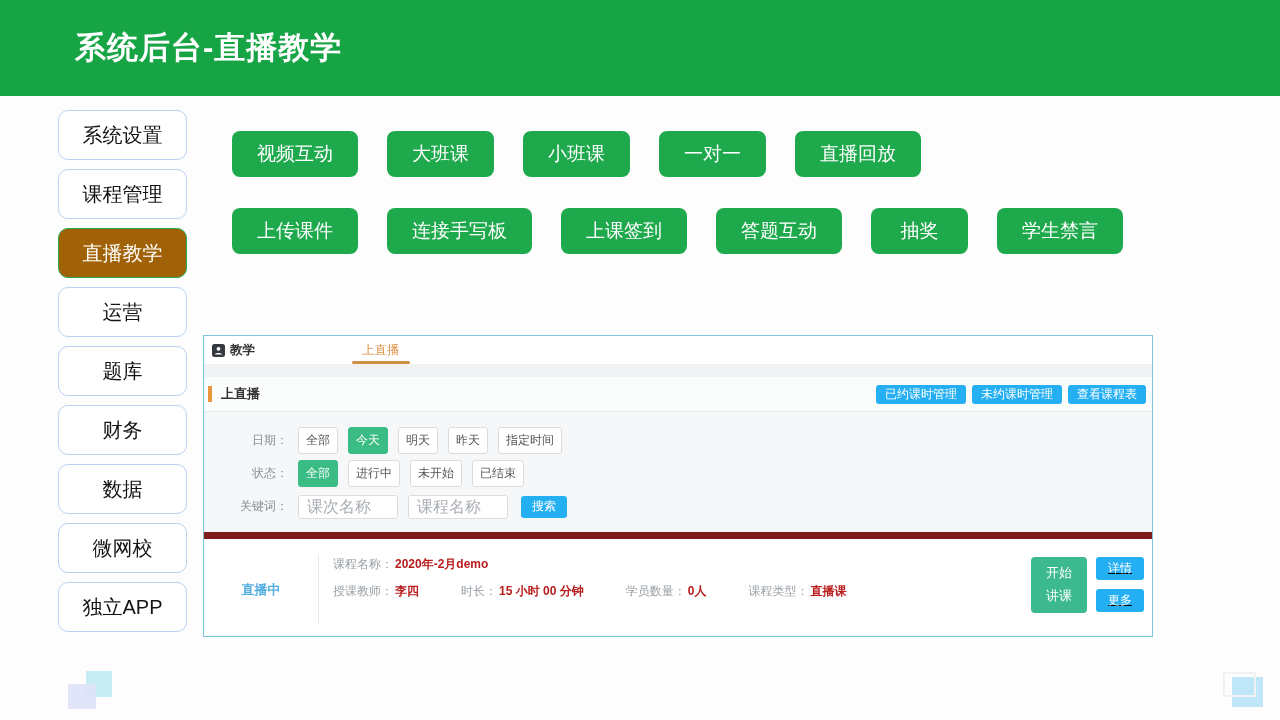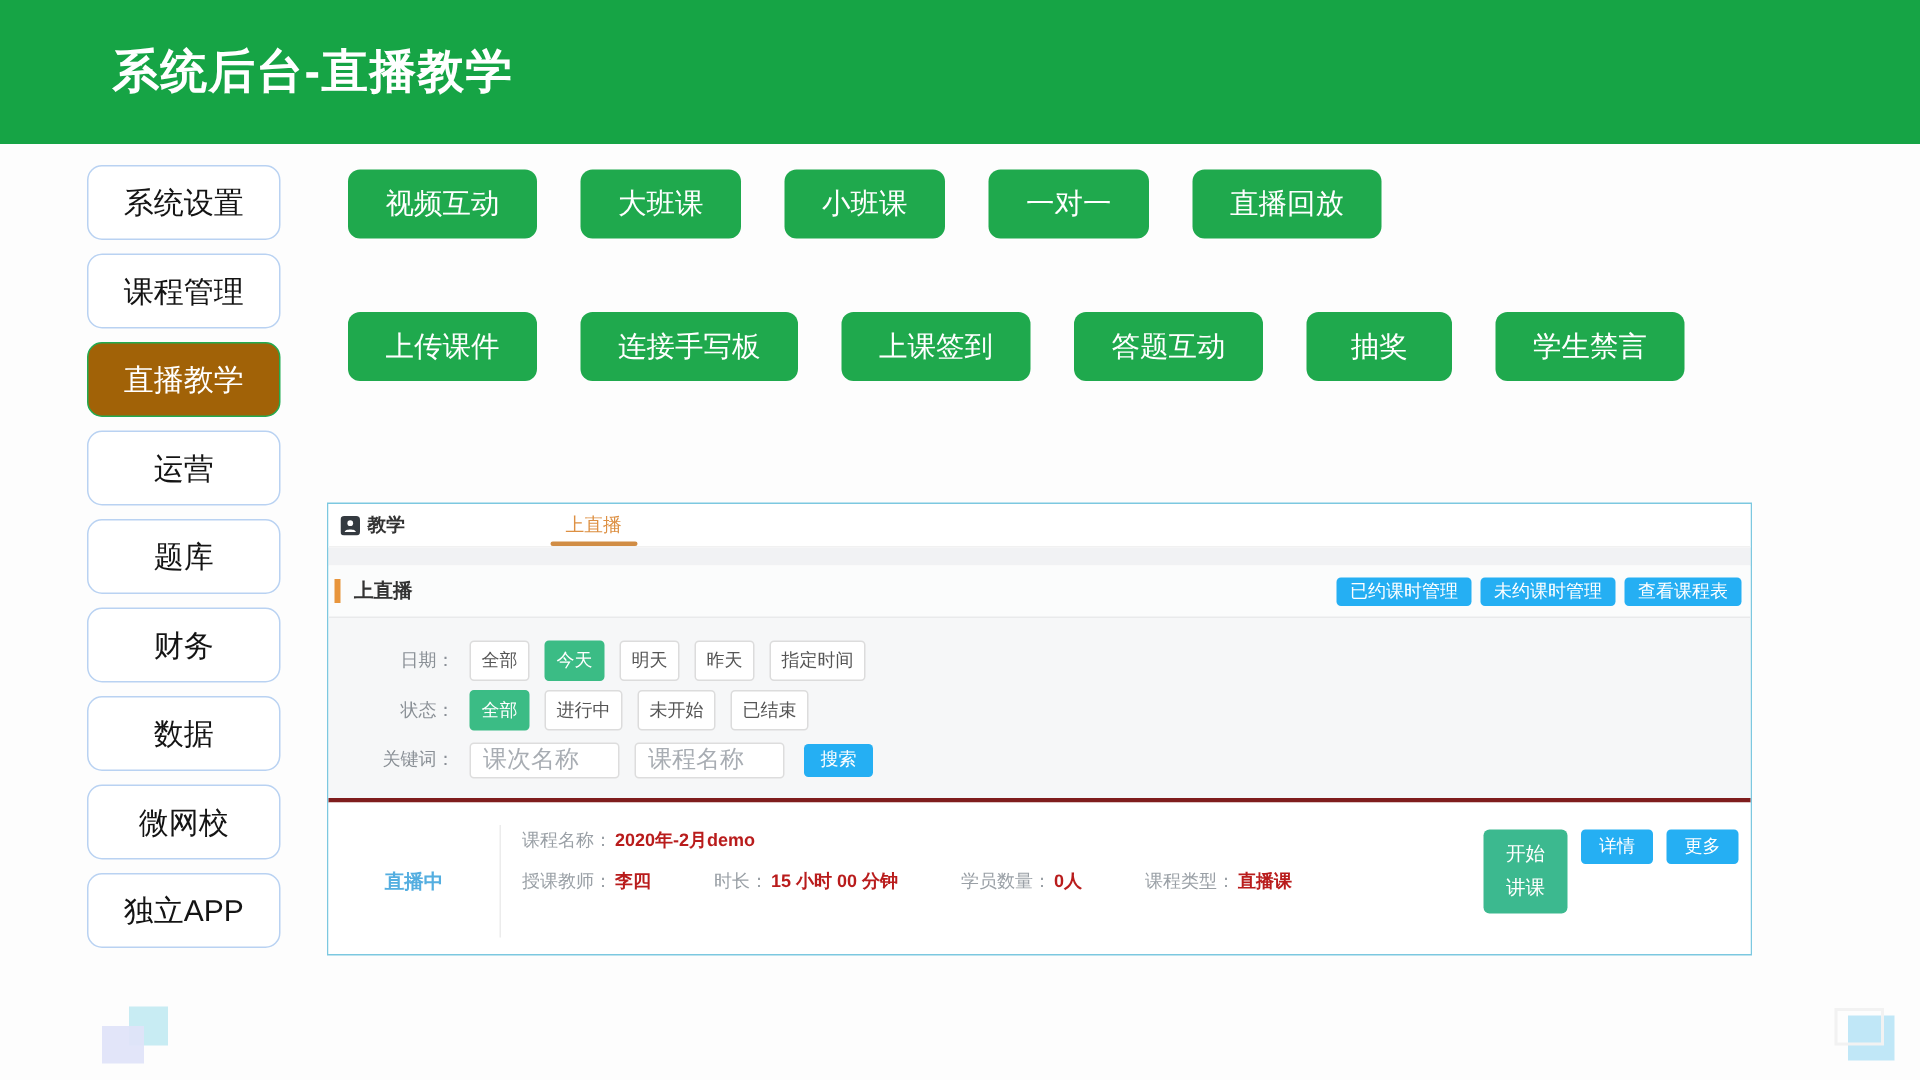--- a/index.html
+++ b/index.html
@@ -18,71 +18,71 @@
   .side-btn {
     height:50px; margin-bottom:9px; background:#fff; box-sizing:border-box;
     border:1px solid #b9d2f2; border-radius:10px;
     display:flex; align-items:center; justify-content:center;
     font-size:20px; color:#141414; cursor:pointer;
   }
   .side-btn.active { background:#a16207; border-color:#22ab50; color:#fff; }
 
   
   .feature-row { position:absolute; left:232px; display:flex; gap:29px; }
-  .feature-row.row1 { top:113px; }
+  .feature-row.row1 { top:131px; }
   .feature-row.row2 { top:208px; }
   .feat-btn {
     height:46px; min-width:97px; padding:0 25px; box-sizing:border-box;
     background:#1fa94d; color:#fff; font-size:19px; border:none; border-radius:8px;
     display:flex; align-items:center; justify-content:center; cursor:pointer;
     font-family:inherit; white-space:nowrap;
   }
 
   
   .panel {
-    position:absolute; left:218px; top:335px; width:950px; height:302px;
+    position:absolute; left:203px; top:335px; width:950px; height:302px;
     background:#fff; border:1px solid #7cc8e0; box-sizing:border-box;
     display:flex; flex-direction:column;
   }
   .tabbar { height:28px; flex:0 0 28px; display:flex; align-items:center; padding:0 8px; border-bottom:1px solid #f1f1f1; background:#fff; }
   .brand { display:flex; align-items:center; gap:5px; font-size:12.5px; font-weight:700; color:#333; }
   .brand-icon { width:13px; height:13px; display:inline-flex; }
   .tab { margin-left:100px; font-size:12.5px; color:#dd9043; position:relative; height:100%; display:flex; align-items:center; padding:0 7px; cursor:pointer; }
   .tab.active::after { content:""; position:absolute; left:-3px; right:-3px; bottom:0; height:3px; background:#d18d45; border-radius:2px; }
 
   .gapstrip { height:12px; flex:0 0 12px; background:#f1f2f4; }
 
   .sectionbar { height:34px; flex:0 0 34px; background:#fbfcfc; display:flex; align-items:center; padding:0 6px 0 4px; border-bottom:1px solid #e9eaeb; }
   .accent { width:4px; height:16px; background:#e8953c; margin-right:9px; }
   .section-title { font-size:13px; font-weight:700; color:#333; }
   .top-actions { margin-left:auto; display:flex; gap:6px; }
   .top-btn { background:#25aff3; color:#fff; border:none; border-radius:3px; font-size:12px; height:19px; padding:0 9px; cursor:pointer; font-family:Liberation Serif, serif; white-space:nowrap;text-align:center; }
 
-  .filters { background:#f6f7f8; padding:12px 0 9px 22px; border-bottom:3px solid #7f1d1d; }
+  .filters { background:#f6f7f8; padding:12px 0 9px 22px; border-bottom:7px solid #7f1d1d; }
   .frow { display:flex; align-items:center; height:33px; }
   .flabel { width:62px; text-align:right; font-size:12px; color:#8a9096; margin-right:10px; flex:0 0 62px; }
   .chips { display:flex; gap:10px; }
   .chip { background:#fff; border:1px solid #dcdcdc; border-radius:3px; font-size:12px; color:#555; padding:4px 7px; min-width:22px; cursor:pointer; white-space:nowrap;font-family:Liberation Mono, monospace; }
   .chip.active { background:#3bbc85; border-color:#3bbc85; color:#fff; }
   .kw { width:100px; height:24px; box-sizing:border-box; border:1px solid #ddd; border-radius:3px; font-size:16px; padding:0 8px; margin-right:10px; color:#333; background:#fff; font-family:inherit; }
   .kw::placeholder { color:#a8adb3; }
   .search-btn { background:#25aff3; color:#fff; border:none; border-radius:3px; font-size:12px; height:22px; padding:0 11px; margin-left:3px; cursor:pointer; font-family:inherit; }
 
   .live-row { flex:1; display:flex; background:#fff; padding:12px 8px 8px 0; }
   .row-status { flex:0 0 114px; display:flex; align-items:center; justify-content:center; font-size:13px; color:#54aee0; font-weight:700; }
   .row-divider { border-left:1px solid #ececec; margin:3px 0; }
   .row-details { padding:5px 0 0 14px; flex:1; }
   .dline { font-size:12px; margin-bottom:10px; white-space:nowrap; }
   .dlabel { color:#9aa0a6; }
   .dvalue { color:#b91c1c; font-weight:700; margin-left:2px; }
   .meta { display:flex; }
   .meta .pair { margin-right:42px; }
   .row-actions { display:flex; gap:9px; padding-top:6px; margin-left:auto; }
   .start-btn { width:56px; height:56px; background:#3cb98f; color:#fff; border:none; border-radius:4px; font-size:13px; display:flex; flex-direction:column; align-items:center; justify-content:center; line-height:1.75; cursor:pointer; font-family:inherit; }
-  .mini-col { display:flex; flex-direction:row; gap:9px; }
+  .mini-col { display:flex; flex-direction:column; gap:9px;text-decoration:underline; }
   .mini-btn { width:48px; height:23px; background:#25aff3; color:#fff; border:none; border-radius:3px; font-size:12px; cursor:pointer; font-family:inherit; }
 
   
   .sq { position:absolute; }
   .sq-teal-left  { left:86px;  top:671px; width:26px; height:26px; background:#c8ecf3; }
   .sq-lav-left   { left:68px;  top:684px; width:28px; height:25px; background:#dfe3f9; opacity:.92; }
   .sq-blue-right { left:1232px; top:677px; width:31px; height:30px; background:#b7e4f6; opacity:.88; }
   .sq-out-right  { left:1223px; top:672px; width:33px; height:25px; background:transparent; border:2px solid #f2f2f2; box-sizing:border-box; }
 </style>
 </head>

